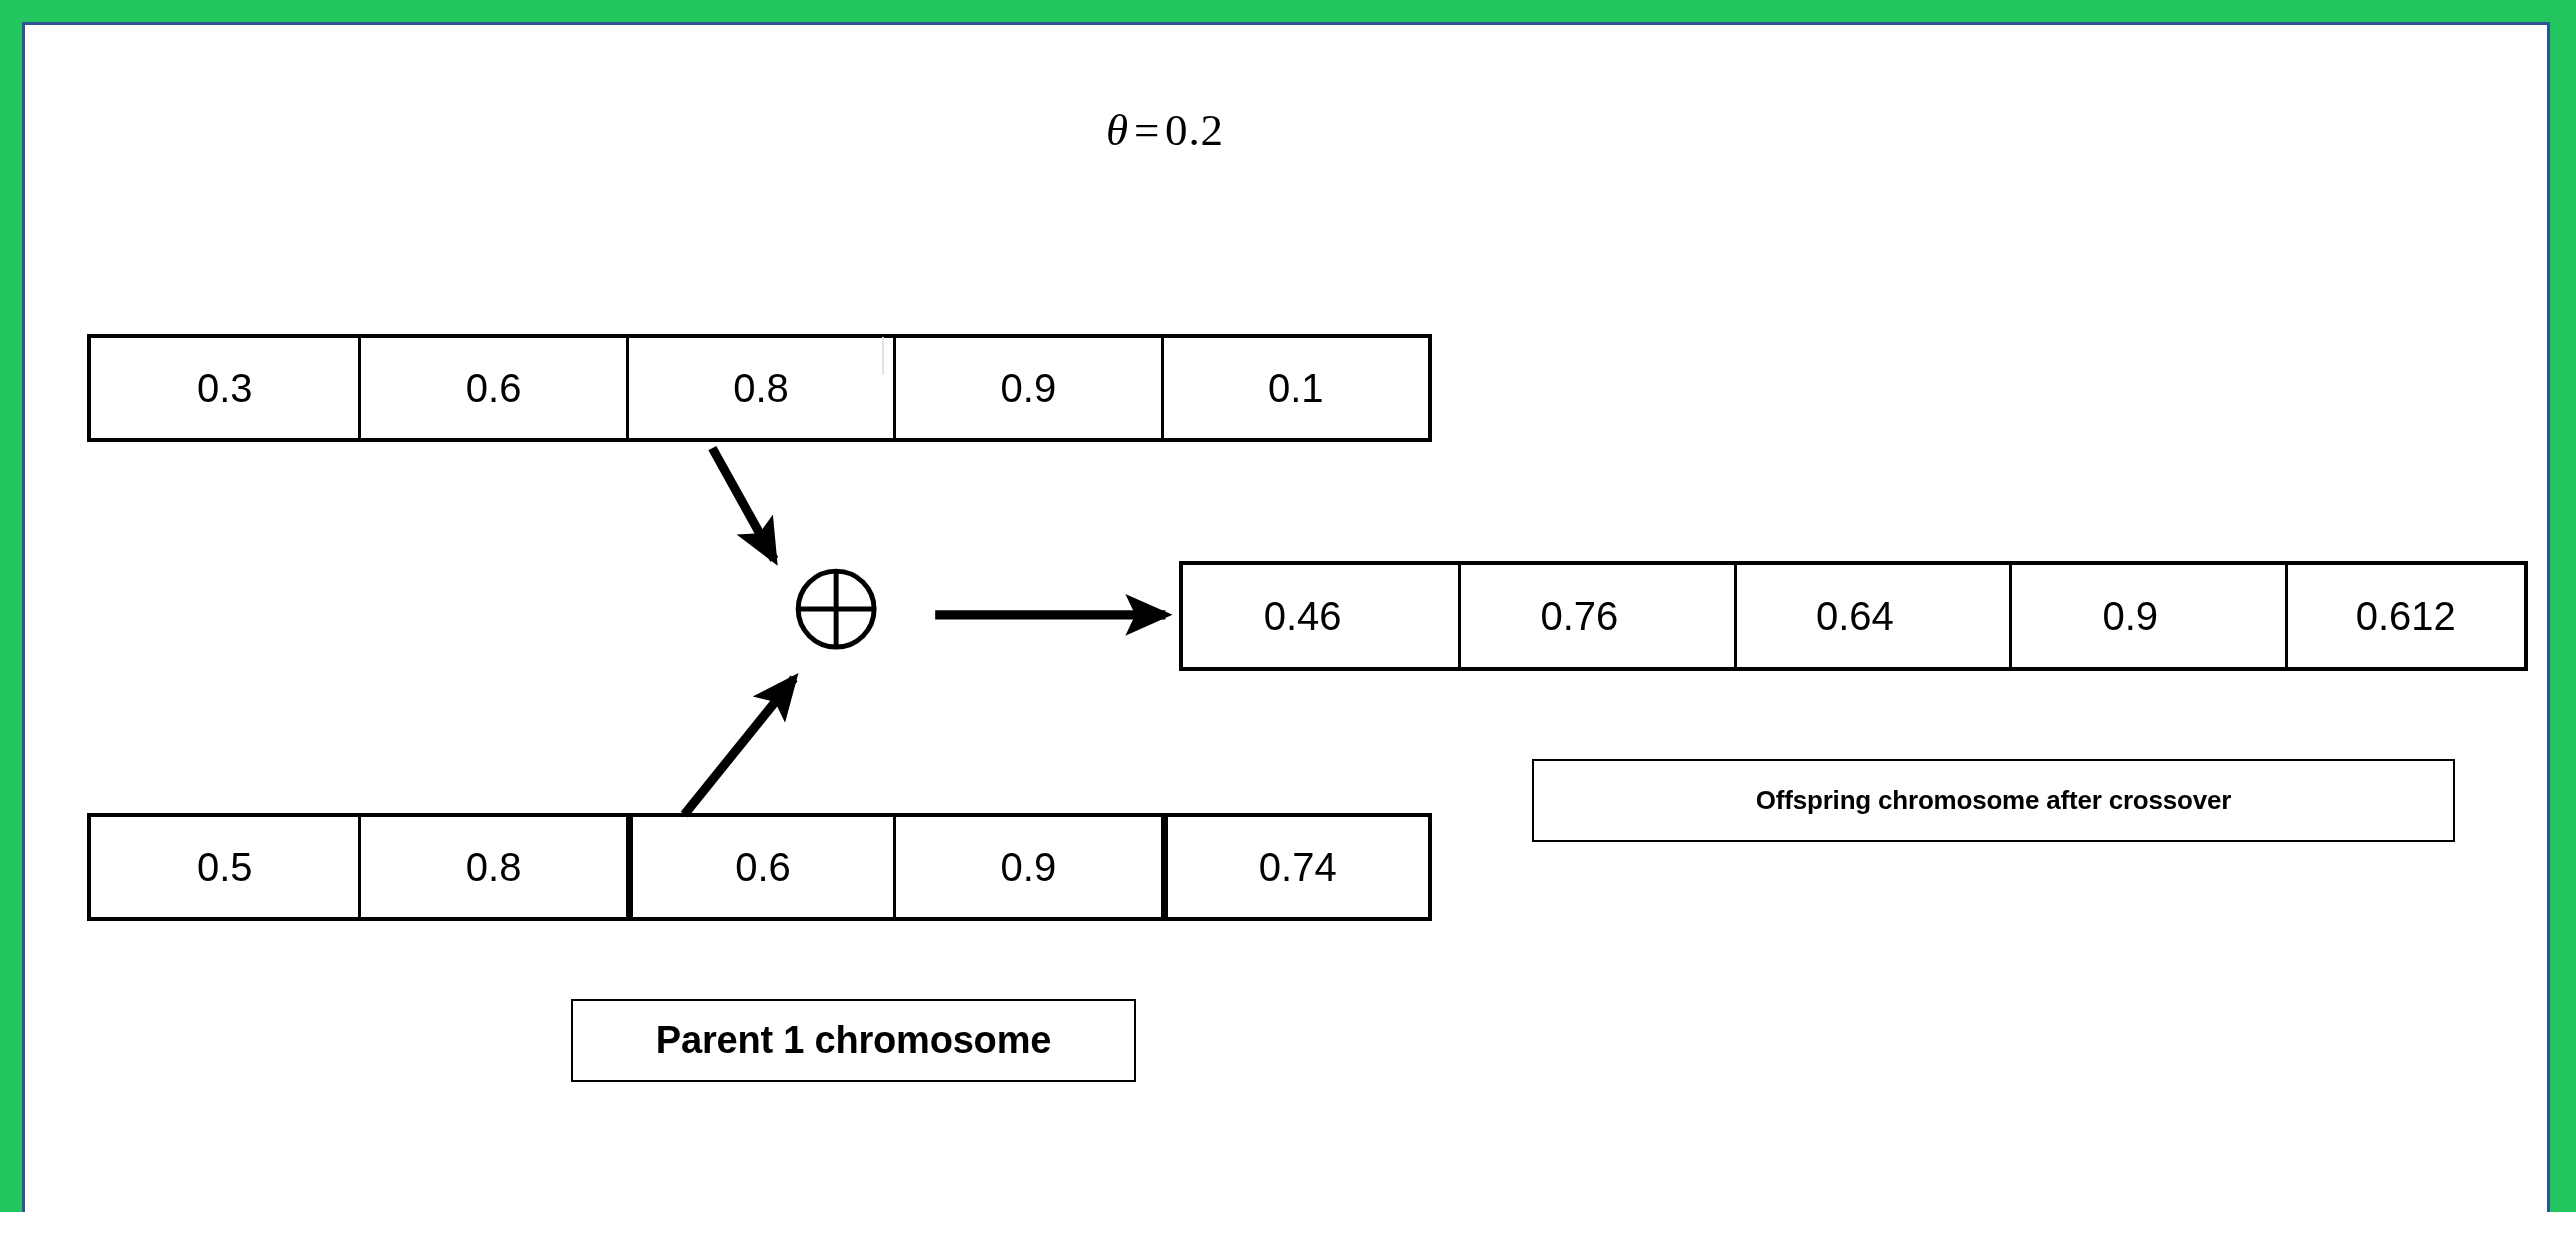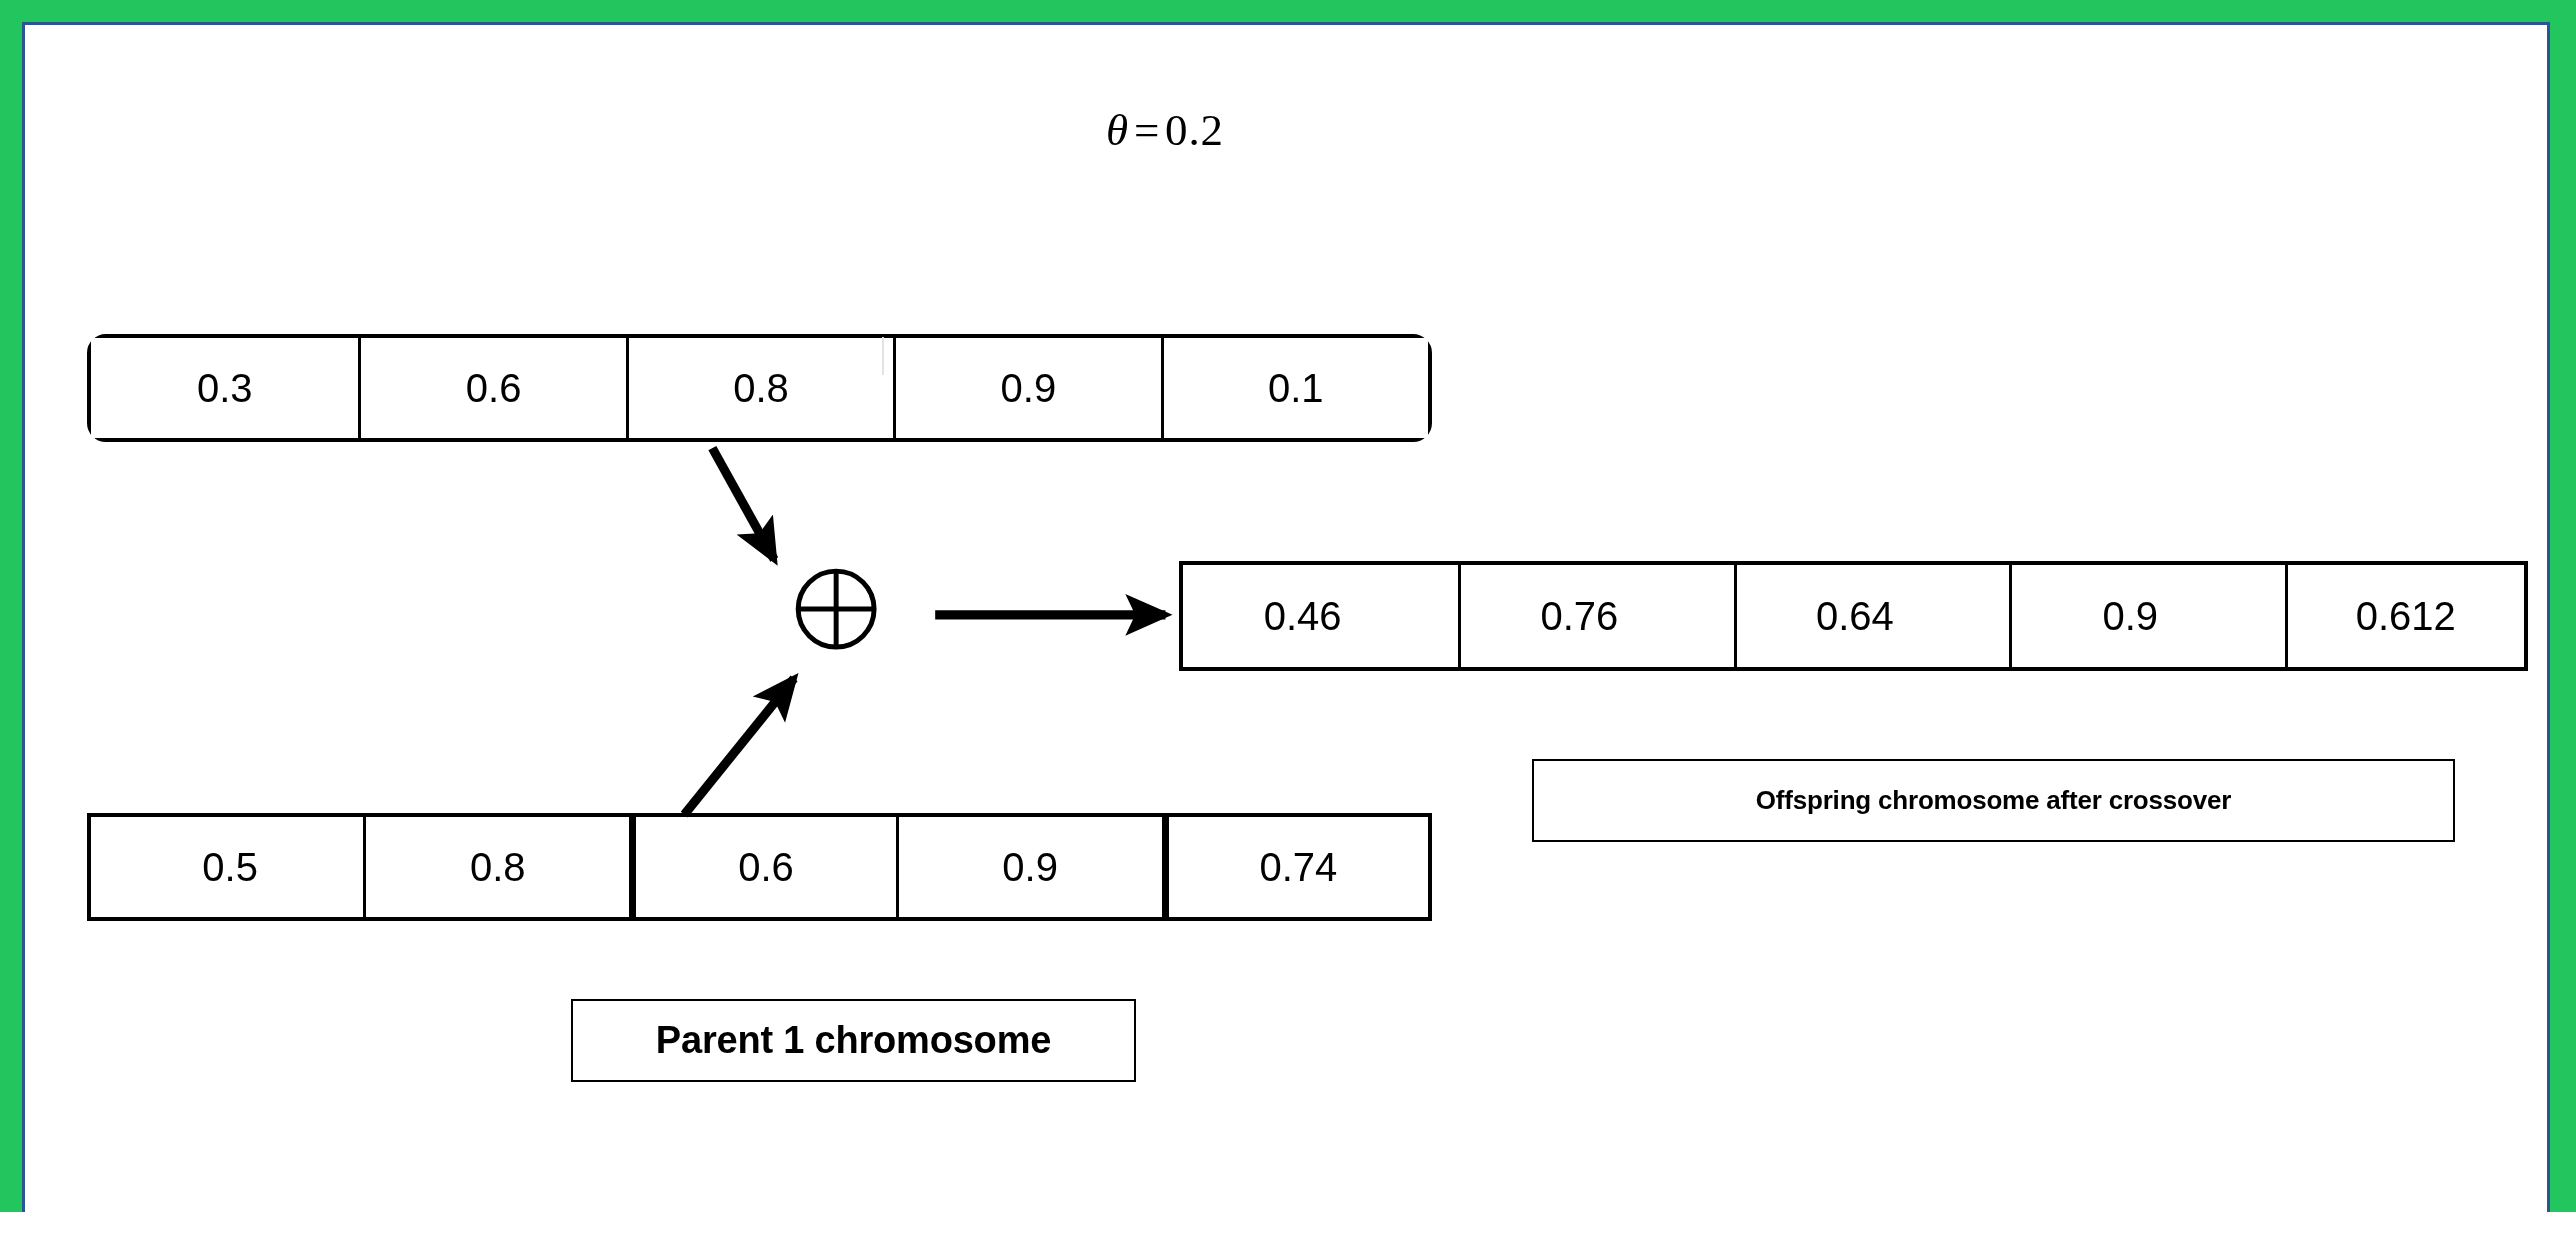--- a/index.html
+++ b/index.html
@@ -113,28 +113,26 @@
   }
   .chrom-row .cell.thick-left {
     border-left-width: 7.4px;
   }
 
   #row-parent1 {
     left: 87px;
     top: 334px;
     width: 1345px;
     height: 108px;
-    border-radius: 19px;
   }
   #row-parent2 {
     left: 87px;
     top: 813px;
     width: 1345px;
     height: 108px;
-    padding-left: 6px;
   }
   #row-offspring {
     left: 1179px;
     top: 561px;
     width: 1349px;
     height: 110px;
     gap: 36px;
   }
 
   

